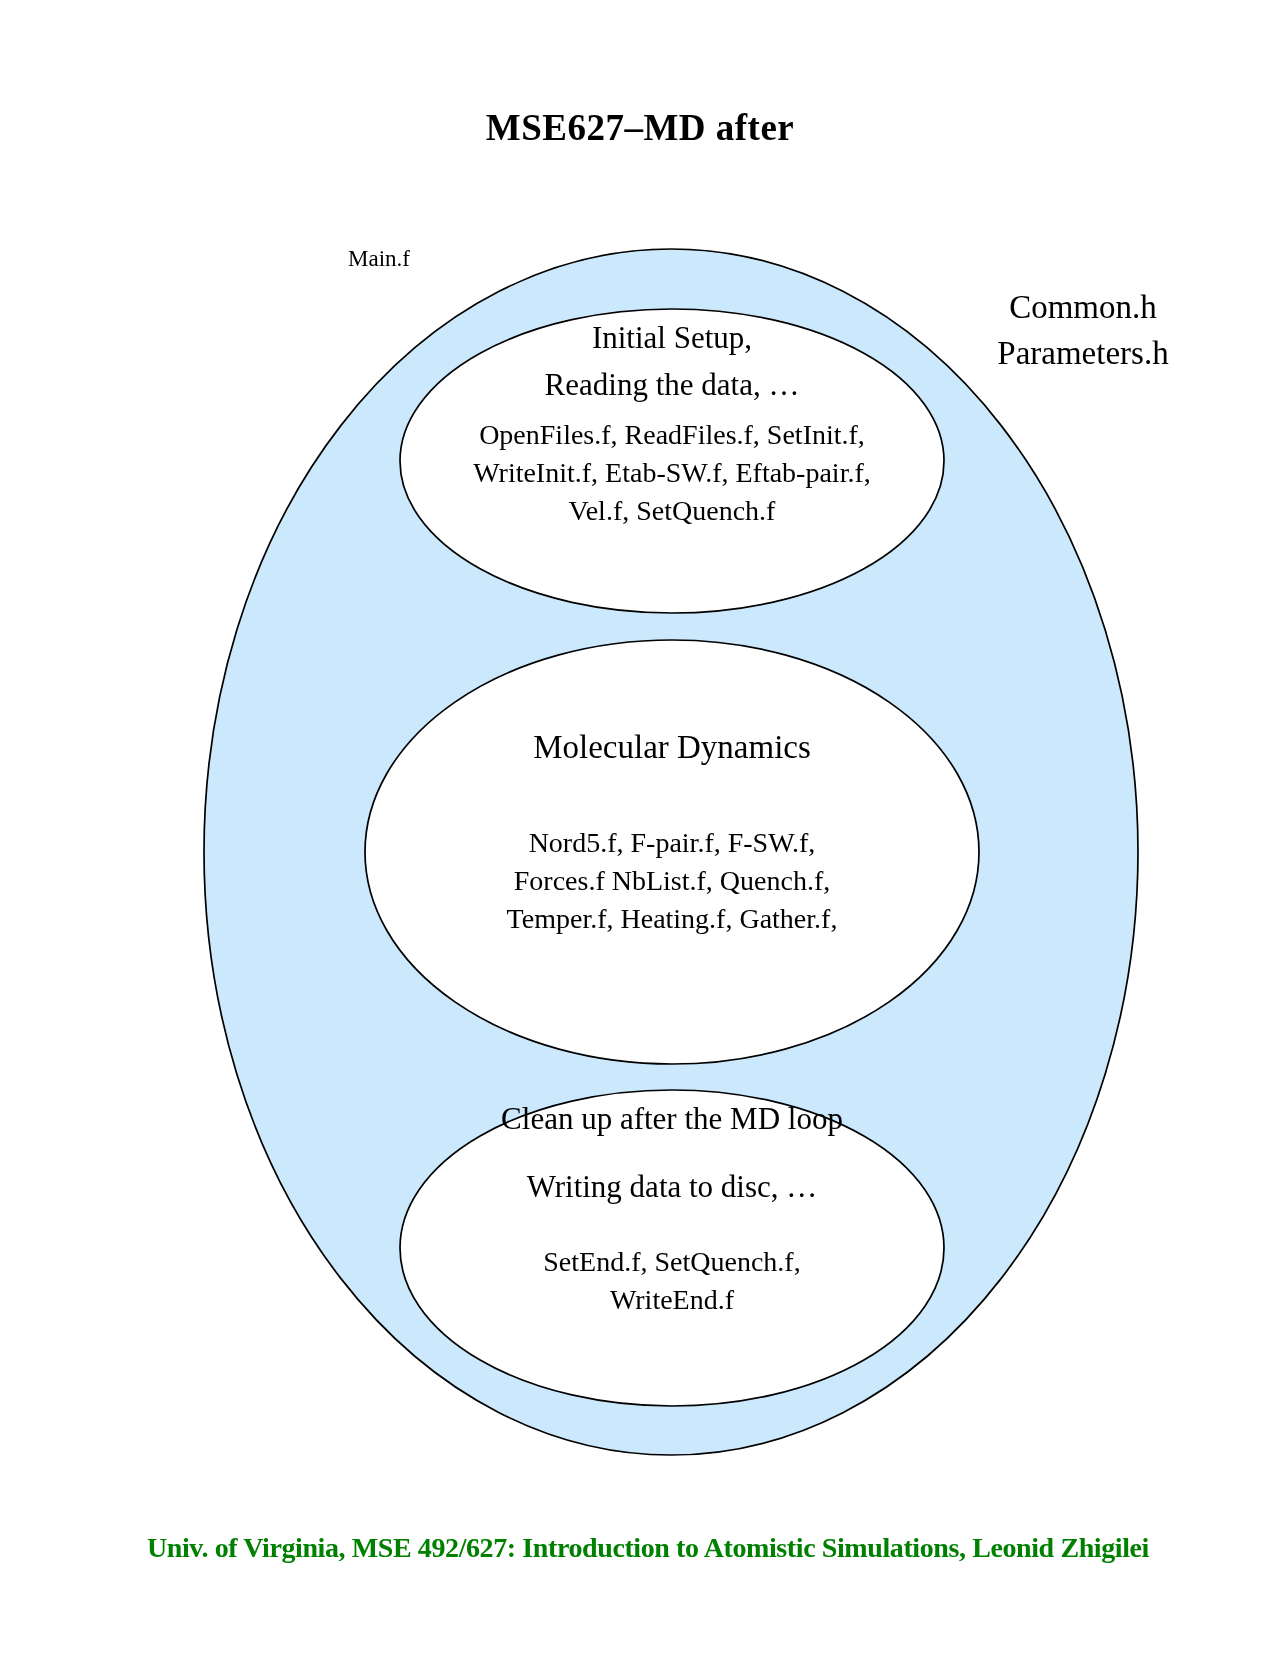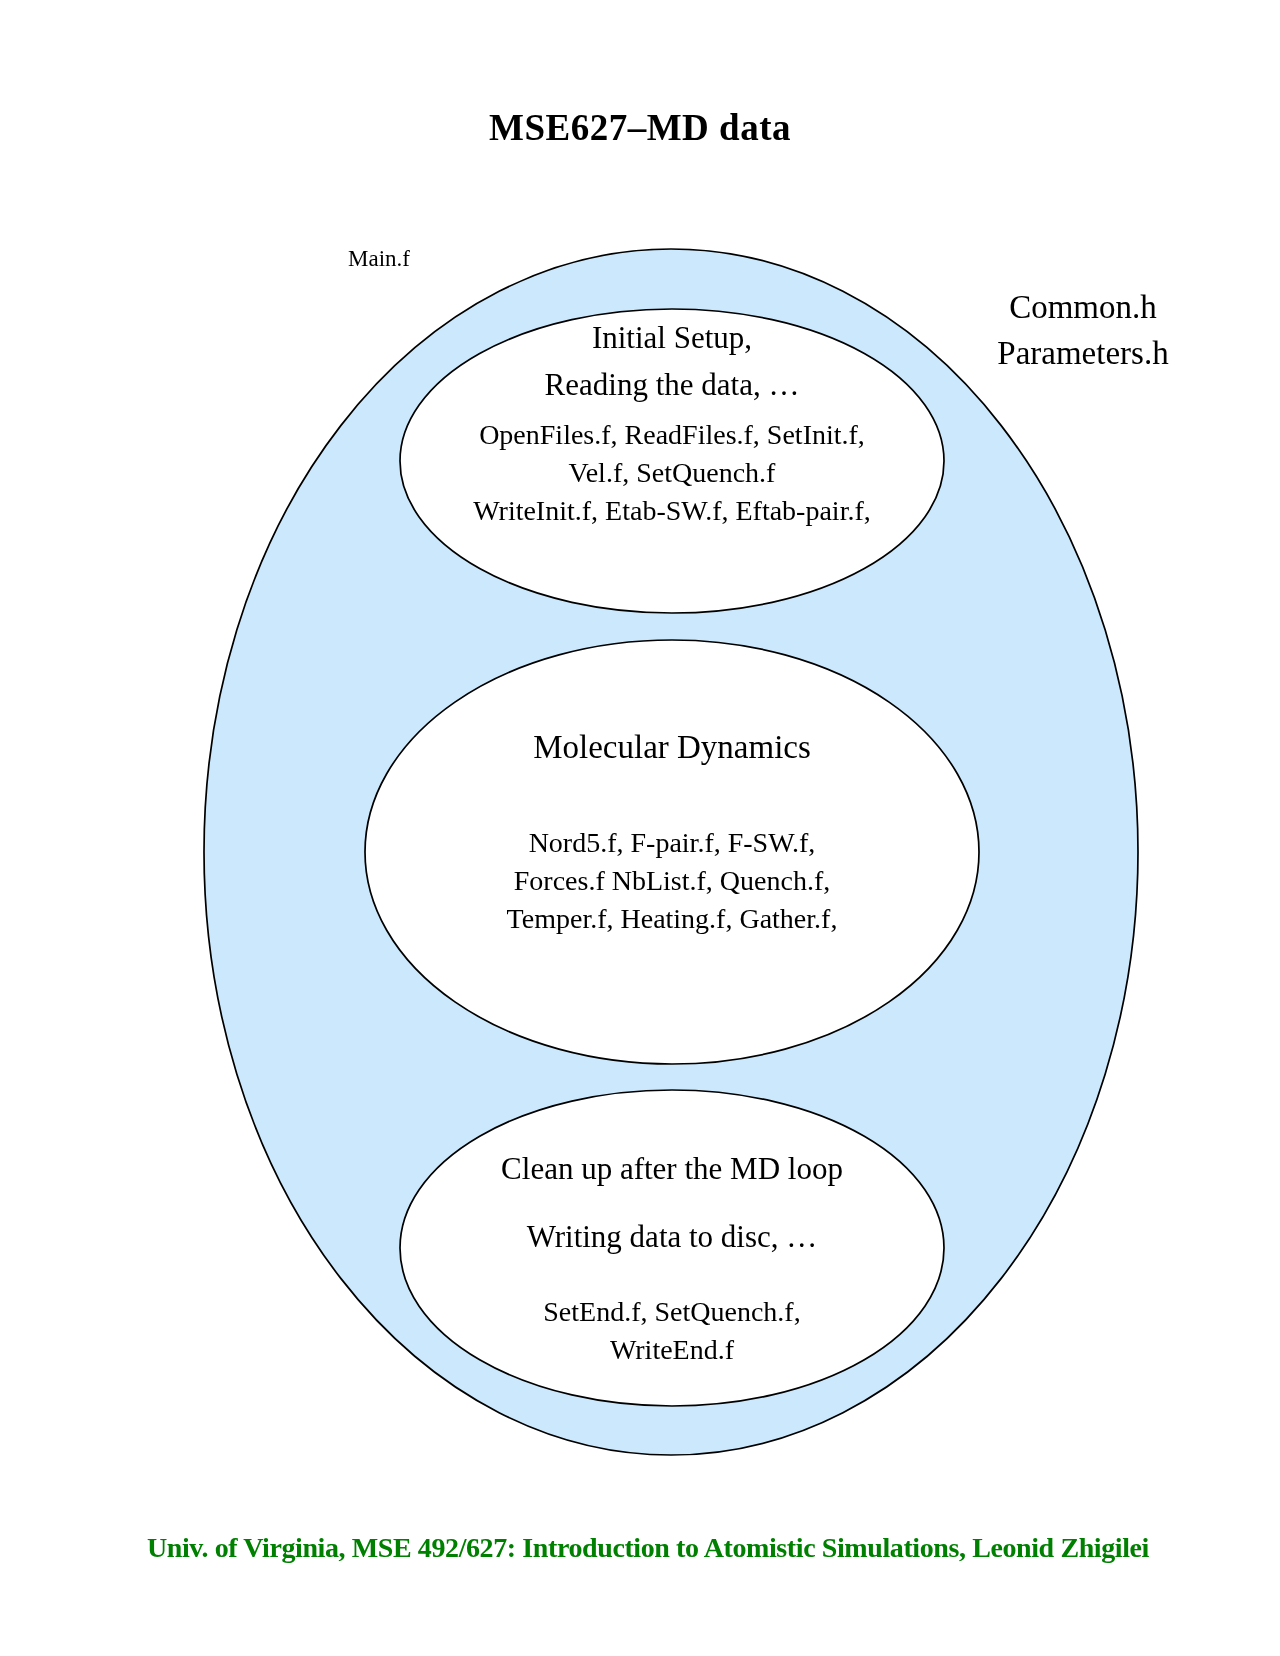--- a/index.html
+++ b/index.html
@@ -53,21 +53,21 @@
     line-height: 46px;
   }
   .stage {
     position: absolute;
     left: 322px;
     width: 700px;
     text-align: center;
   }
   .stage-1 { top: 314px; }
   .stage-2 { top: 726px; }
-  .stage-3 { top: 1145px; }
+  .stage-3 { top: 1095px; }
   .stage .heading {
     font-size: 31px;
     line-height: 47px;
   }
   .stage-2 .heading {
     font-size: 33px;
     line-height: 42px;
   }
   .stage .files {
     font-size: 28px;
@@ -87,21 +87,21 @@
     font-weight: bold;
     letter-spacing: -0.4px;
     color: #008000;
   }
 </style>
 </head>
 <body>
 
 <div class="page">
 
-  <div class="page-title">MSE627–MD data</div>
+  <div class="page-title">MSE627–MD after</div>
 
   <svg class="diagram-svg" viewBox="0 0 1280 1656" xmlns="http://www.w3.org/2000/svg">
     <ellipse cx="671" cy="852" rx="467" ry="603" fill="#cbe8fc"></ellipse>
     <ellipse cx="672" cy="461" rx="272" ry="152" fill="#ffffff"></ellipse>
     <ellipse cx="672" cy="852" rx="307" ry="212" fill="#ffffff"></ellipse>
     <ellipse cx="672" cy="1248" rx="272" ry="158" fill="#ffffff"></ellipse>
   </svg>
 
   <div class="label-main">Main.f</div>
 
@@ -110,22 +110,22 @@
     <div>Parameters.h</div>
   </div>
 
   <div class="stage stage-1">
     <div class="heading">
       <div>Initial Setup,</div>
       <div>Reading the data, …</div>
     </div>
     <div class="files">
       <div>OpenFiles.f, ReadFiles.f, SetInit.f,</div>
+      <div>WriteInit.f, Etab-SW.f, Eftab-pair.f,</div>
       <div>Vel.f, SetQuench.f</div>
-      <div>WriteInit.f, Etab-SW.f, Eftab-pair.f,</div>
     </div>
   </div>
 
   <div class="stage stage-2">
     <div class="heading">
       <div>Molecular Dynamics</div>
     </div>
     <div class="files">
       <div>Nord5.f, F-pair.f, F-SW.f,</div>
       <div>Forces.f NbList.f, Quench.f,</div>

